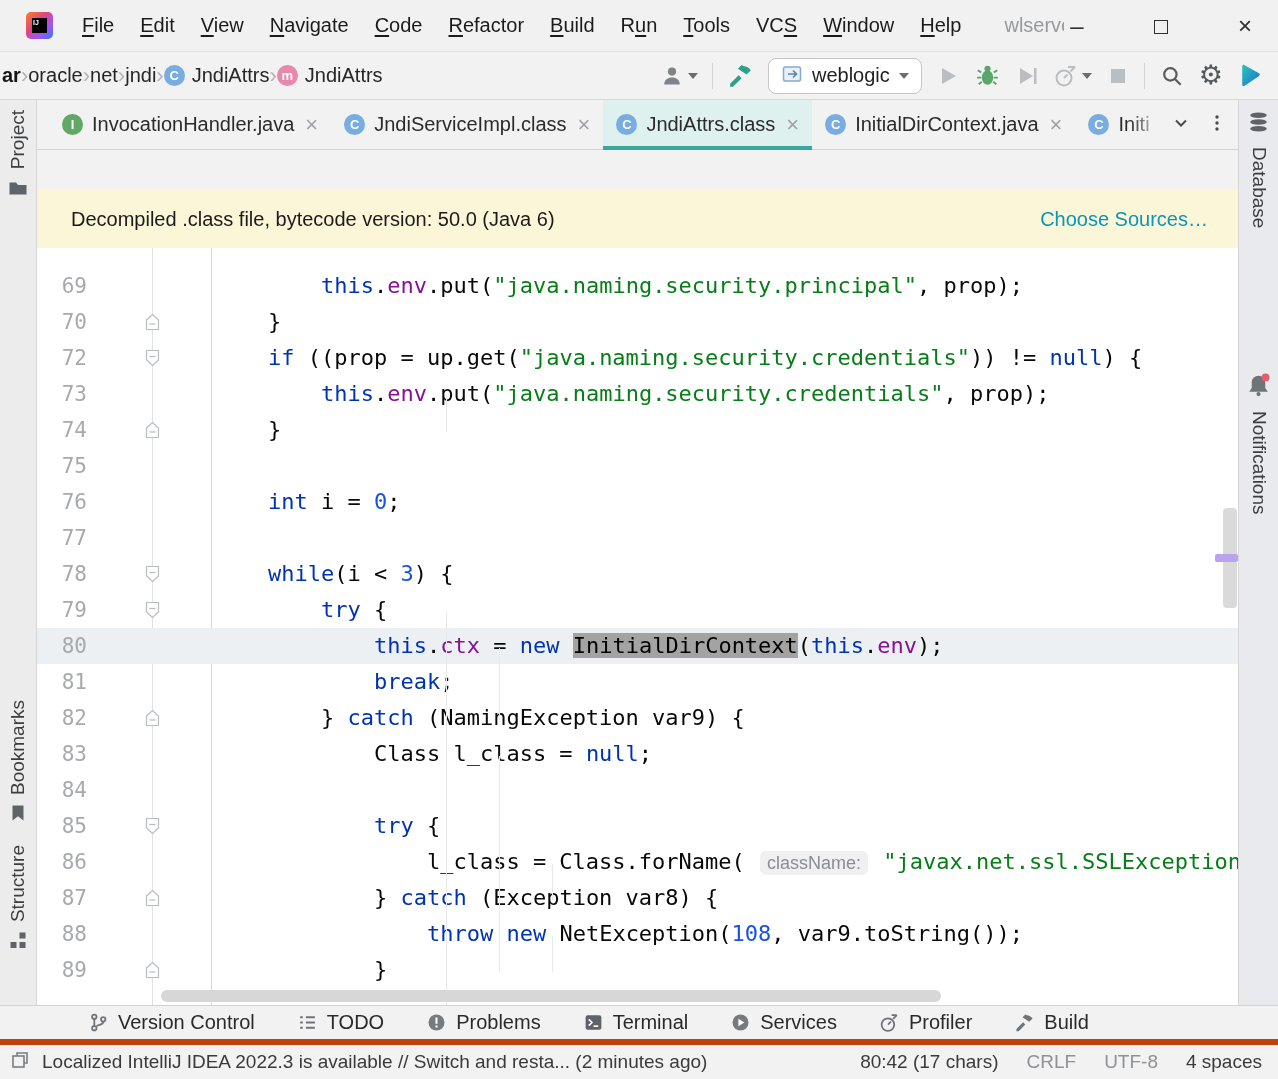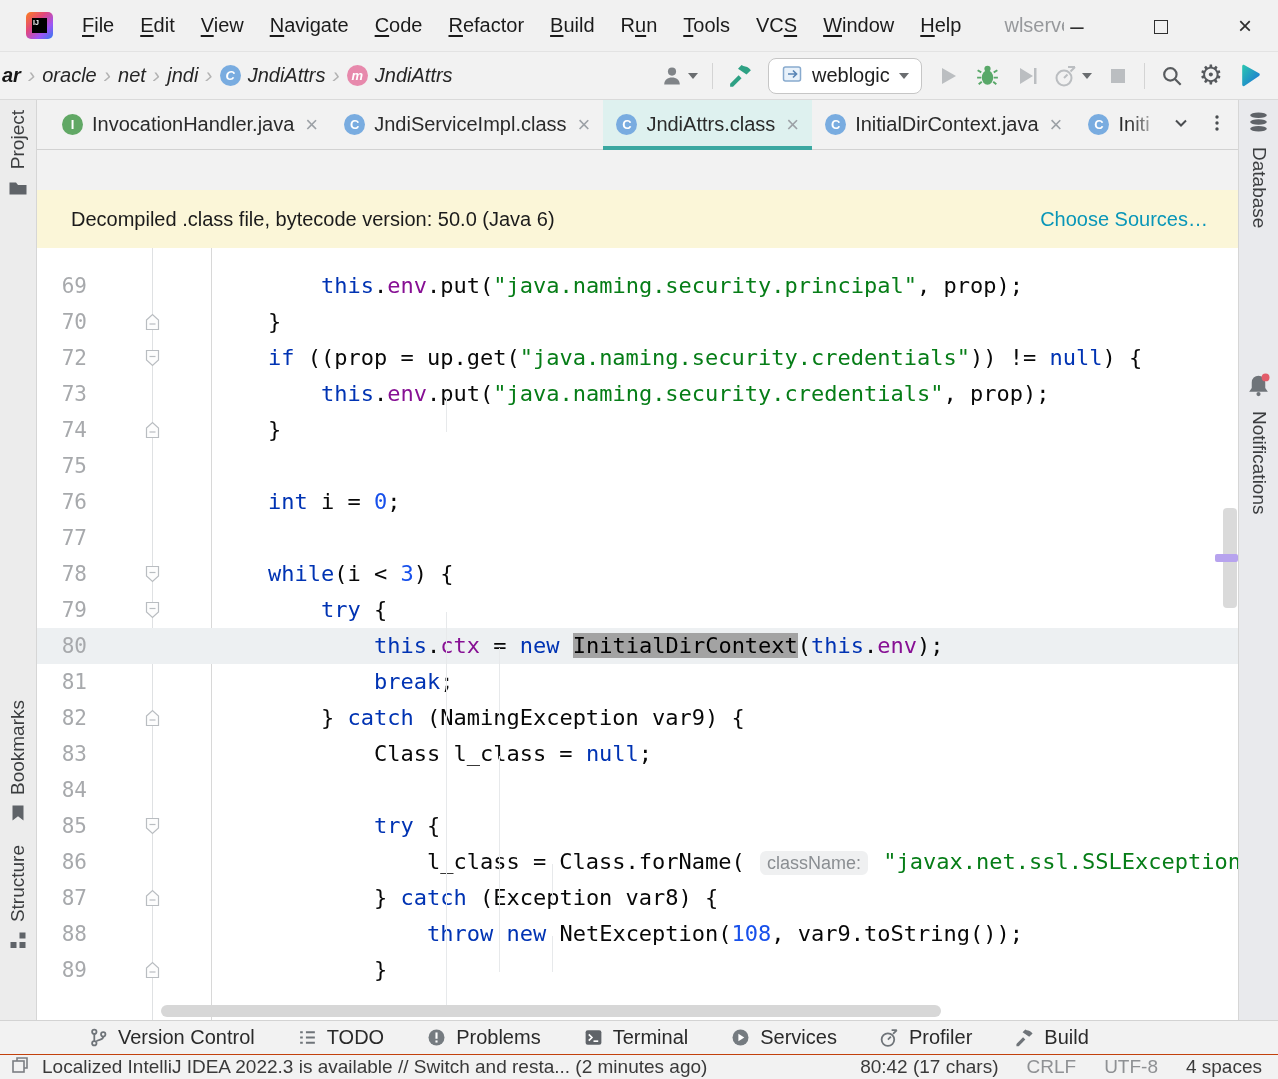--- a/index.html
+++ b/index.html
@@ -17,21 +17,21 @@
   .menubar { display:flex; margin-left:16px; }
   .menu-item { font-size:20px; color:#1B1B1B; padding:6px 13px; cursor:default; }
   .menu-item u { text-underline-offset:3px; }
   .win-title { margin-left:30px; width:100px; overflow:hidden; white-space:nowrap; font-size:20px; color:#97999C; }
   .win-controls { margin-left:auto; margin-right:20px; display:flex; align-items:center; gap:58px; }
   .wc { width:26px; text-align:center; font-size:24px; color:#2F2F2F; line-height:26px; }
   .maxbox { display:inline-block; width:14px; height:14px; border:1.6px solid #2F2F2F; }
 
   
   .toolbar { height:48px; flex:none; display:flex; align-items:center; background:#F2F2F2; border-bottom:1px solid #DADADA; }
-  .breadcrumbs { display:flex; align-items:center; gap:7px; margin-left:2px; white-space:nowrap;font-style:italic; }
+  .breadcrumbs { display:flex; align-items:center; margin-left:2px; white-space:nowrap; }
   .crumb { font-size:20px; color:#262626; display:flex; align-items:center; gap:7px; }
   .crumb.bold .crumb-label { font-weight:bold; color:#161616; }
   .crumb-sep { color:#B3B3B3; font-size:22px; line-height:20px; }
   .badge { width:21px; height:21px; border-radius:50%; color:#fff; font-size:13px; font-weight:bold;
     display:flex; align-items:center; justify-content:center; flex:none; }
   .badge.class { background:#79ACE0; } .badge.method { background:#E789AC; } .badge.interface { background:#61A865; }
   .toolbar-right { margin-left:auto; display:flex; align-items:center; gap:14px; margin-right:14px; }
   .tb-sep { width:1px; height:26px; background:#D4D4D4; }
   .caret-down { width:0; height:0; border-left:5px solid transparent; border-right:5px solid transparent; border-top:6px solid #6A6D70; display:inline-block; }
   .run-config { height:36px; background:#fff; border:1px solid #C6C6C6; border-radius:8px;
@@ -87,21 +87,21 @@
   .vscroll-mark { position:absolute; right:0; top:306px; width:23px; height:8px; background:#B7A3EE; border-radius:2px; }
   .hscroll-thumb { position:absolute; left:124px; bottom:3px; width:780px; height:12px; background:#D7D7D7; border-radius:6px; }
 
   
   .bottombar { height:34px; flex:none; background:#F2F2F2; border-top:1px solid #D3D3D3;
     display:flex; align-items:center; gap:42px; padding-left:88px; }
   .bb-btn { display:flex; align-items:center; gap:9px; font-size:20px; color:#2A2A2A; white-space:nowrap; }
   .bb-btn .icon { display:flex; align-items:center; }
 
   
-  .statusbar { height:25px; flex:none; background:#F2F2F2; border-top:1px solid #c2410c;
+  .statusbar { height:40px; flex:none; background:#F2F2F2; border-top:6px solid #c2410c;
     display:flex; align-items:center; font-size:19px; }
   .sb-left { display:flex; align-items:center; gap:12px; margin-left:10px; color:#3A3A3A; }
   .sb-right { margin-left:auto; display:flex; align-items:center; gap:28px; margin-right:16px; }
   .sb-dim { color:#8F9194; } .sb-dark { color:#3A3A3A; }
 </style>
 </head>
 <body>
 
 <div id="app">
 

